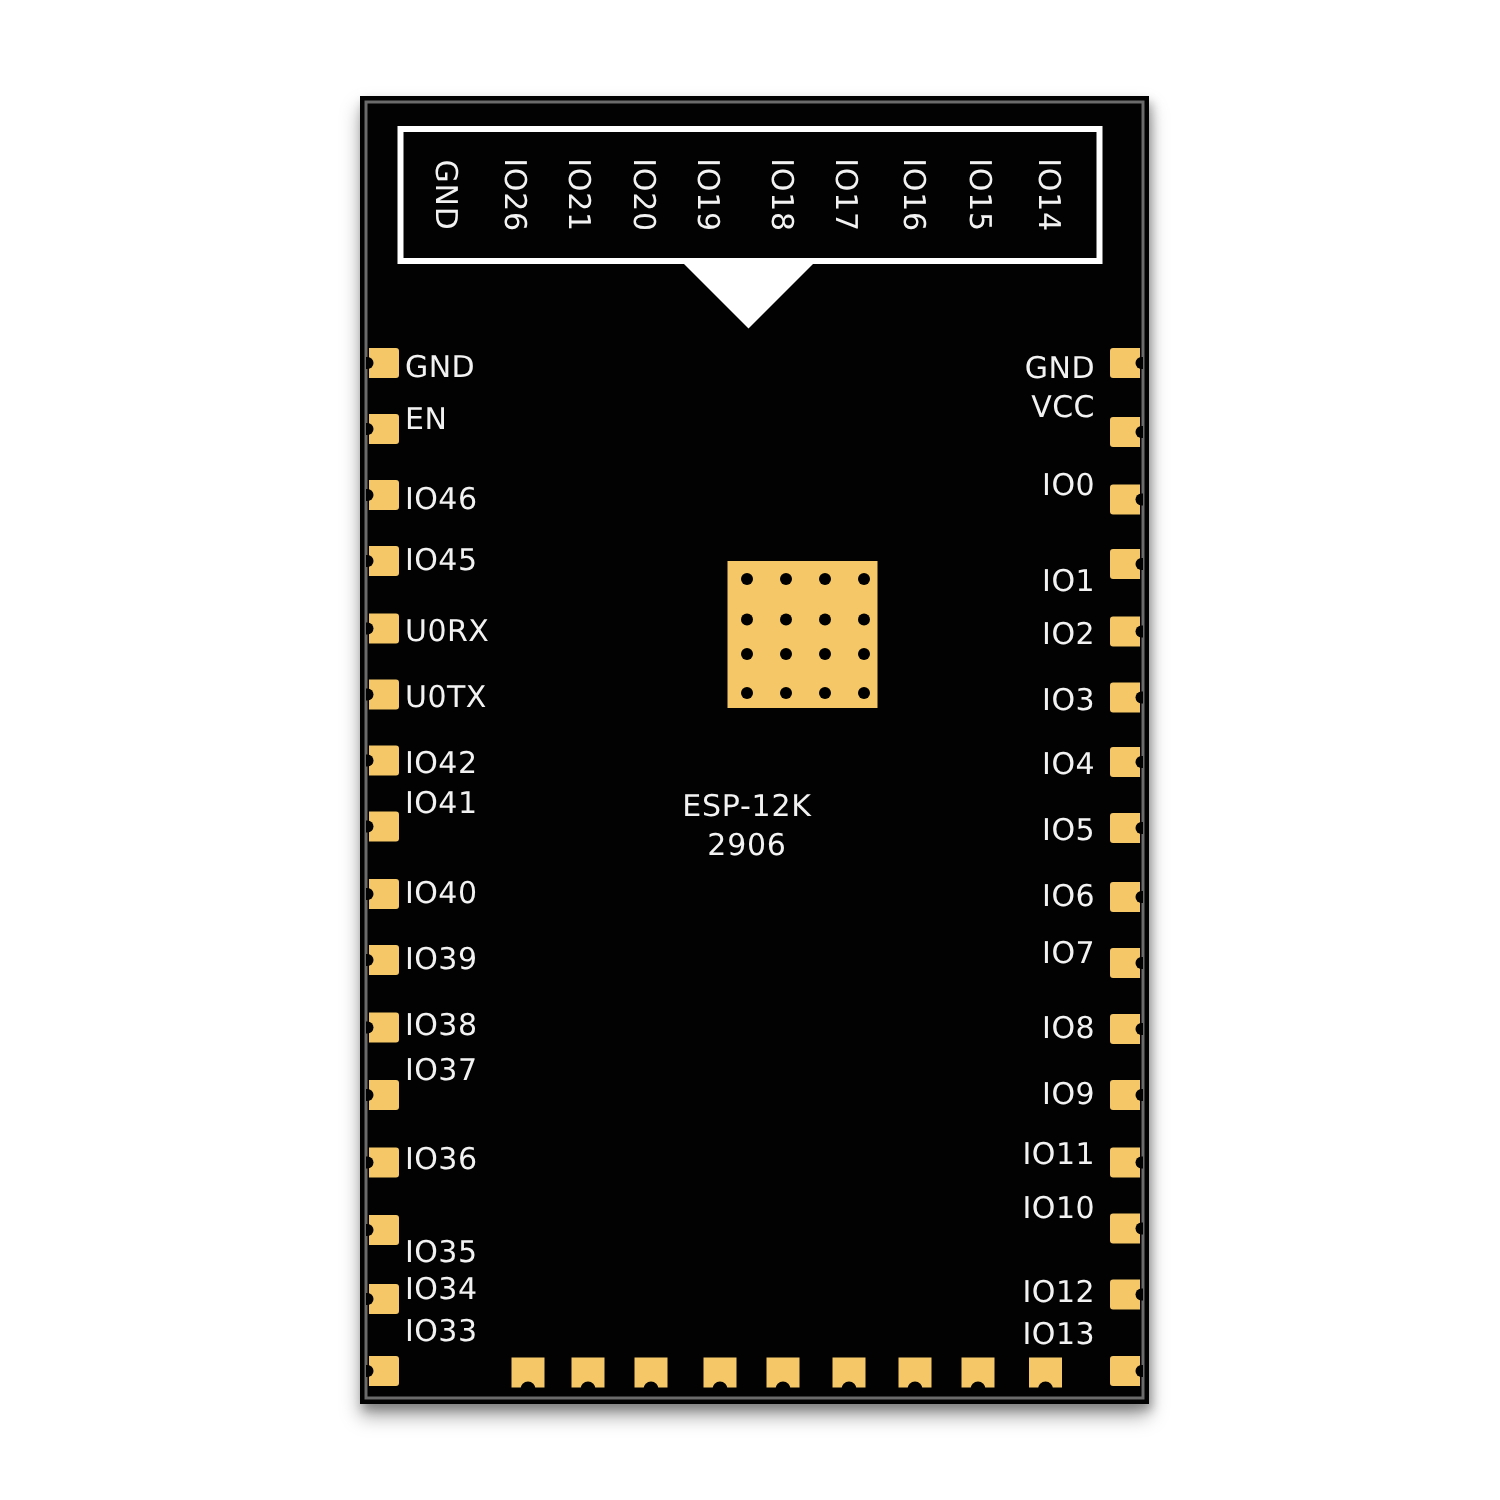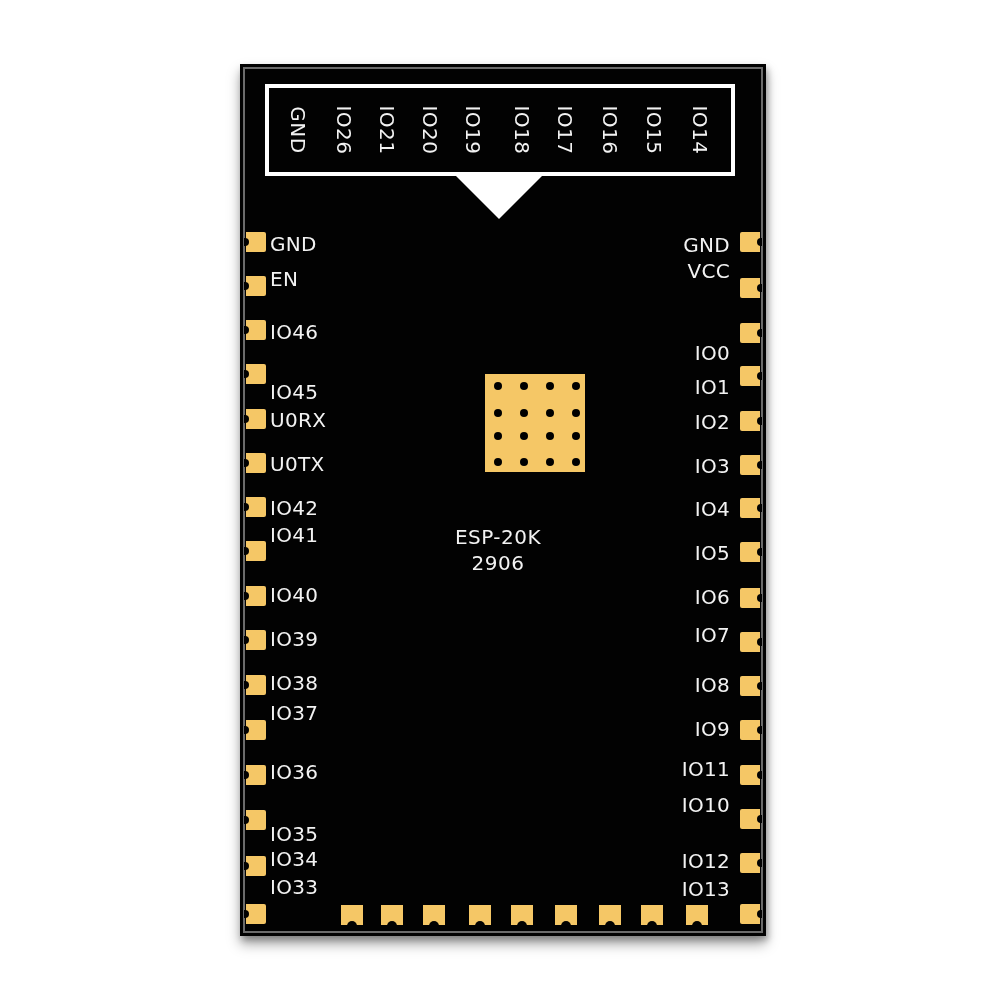--- a/index.html
+++ b/index.html
@@ -70,21 +70,21 @@
 <div class="arrow"></div>
 
 <div>
   <div class="pad pad-left" style="top:232px"></div>
     <div class="plabel plabel-left" style="top:233px">GND</div>
   <div class="pad pad-left" style="top:276px"></div>
     <div class="plabel plabel-left" style="top:268px">EN</div>
   <div class="pad pad-left" style="top:320px"></div>
     <div class="plabel plabel-left" style="top:321px">IO46</div>
   <div class="pad pad-left" style="top:364px"></div>
-    <div class="plabel plabel-left" style="top:381px">IO45</div>
+    <div class="plabel plabel-left" style="top:362px">IO45</div>
   <div class="pad pad-left" style="top:409px"></div>
     <div class="plabel plabel-left" style="top:409px">U0RX</div>
   <div class="pad pad-left" style="top:453px"></div>
     <div class="plabel plabel-left" style="top:453px">U0TX</div>
   <div class="pad pad-left" style="top:497px"></div>
     <div class="plabel plabel-left" style="top:497px">IO42</div>
   <div class="pad pad-left" style="top:541px"></div>
     <div class="plabel plabel-left" style="top:524px">IO41</div>
   <div class="pad pad-left" style="top:586px"></div>
     <div class="plabel plabel-left" style="top:584px">IO40</div>
@@ -102,21 +102,21 @@
     <div class="plabel plabel-left" style="top:848px">IO34</div>
   <div class="plabel plabel-left" style="top:876px">IO33</div>
 </div>
 
 <div>
   <div class="pad pad-right" style="top:232px"></div>
     <div class="plabel plabel-right" style="top:234px">GND</div>
   <div class="pad pad-right" style="top:278px"></div>
     <div class="plabel plabel-right" style="top:260px">VCC</div>
   <div class="pad pad-right" style="top:323px"></div>
-    <div class="plabel plabel-right" style="top:342px">IO0</div>
+    <div class="plabel plabel-right" style="top:312px">IO0</div>
   <div class="pad pad-right" style="top:366px"></div>
     <div class="plabel plabel-right" style="top:376px">IO1</div>
   <div class="pad pad-right" style="top:411px"></div>
     <div class="plabel plabel-right" style="top:411px">IO2</div>
   <div class="pad pad-right" style="top:455px"></div>
     <div class="plabel plabel-right" style="top:455px">IO3</div>
   <div class="pad pad-right" style="top:498px"></div>
     <div class="plabel plabel-right" style="top:498px">IO4</div>
   <div class="pad pad-right" style="top:542px"></div>
     <div class="plabel plabel-right" style="top:542px">IO5</div>
@@ -164,15 +164,15 @@
   <div class="via" style="left:35px;top:58px"></div>
   <div class="via" style="left:61px;top:58px"></div>
   <div class="via" style="left:87px;top:58px"></div>
   <div class="via" style="left:9px;top:84px"></div>
   <div class="via" style="left:35px;top:84px"></div>
   <div class="via" style="left:61px;top:84px"></div>
   <div class="via" style="left:87px;top:84px"></div>
 </div>
 
 <div class="chip-name">
-  <div>ESP-20K</div>
+  <div>ESP-12K</div>
   <div>2906</div>
 </div>
 
 </body></html>

